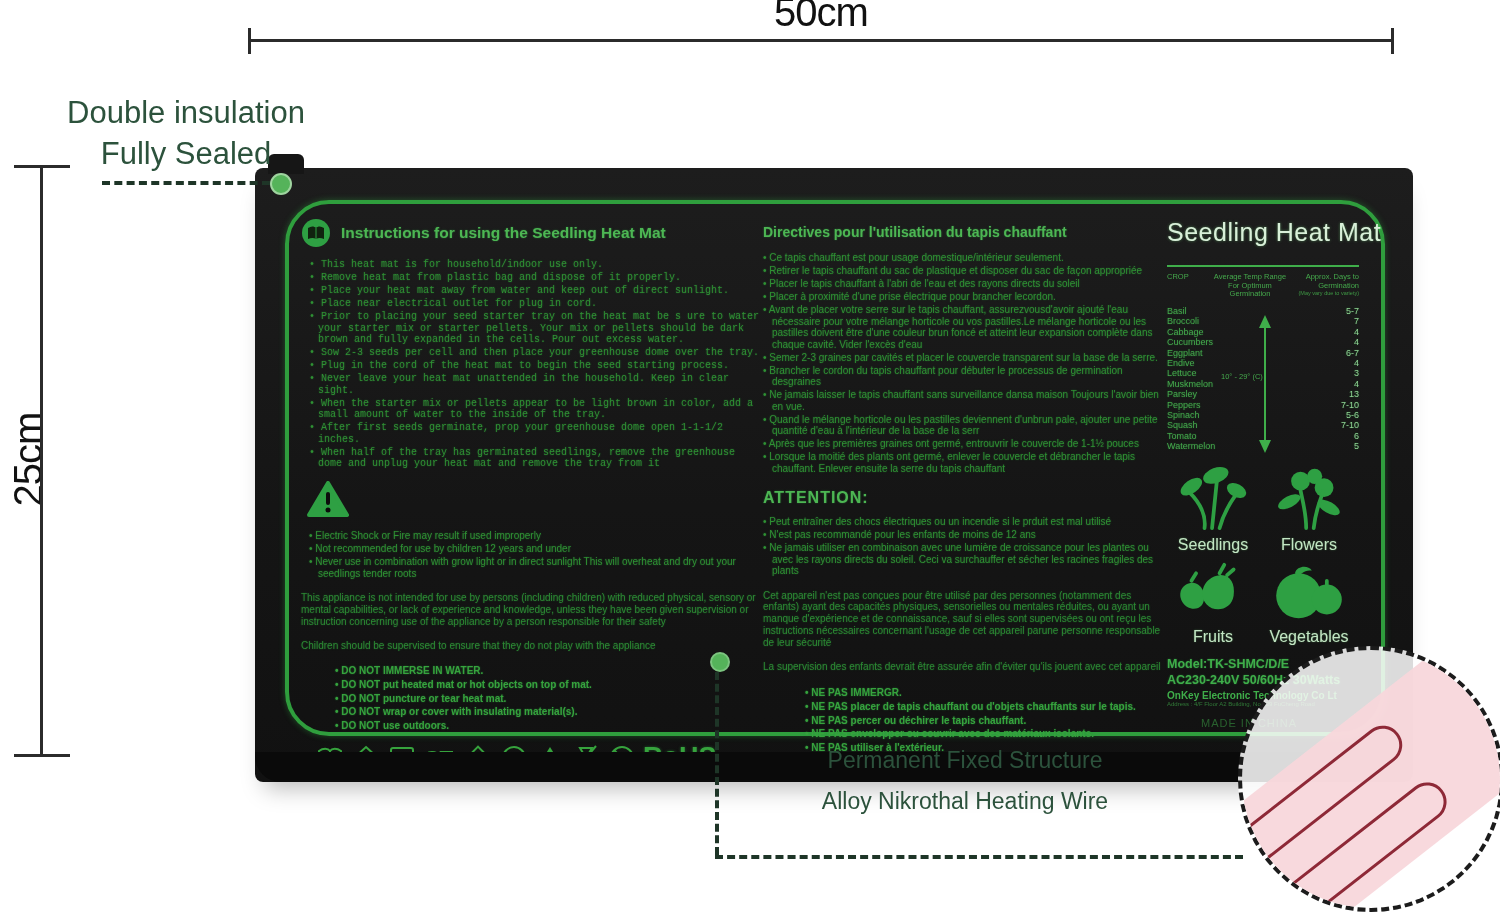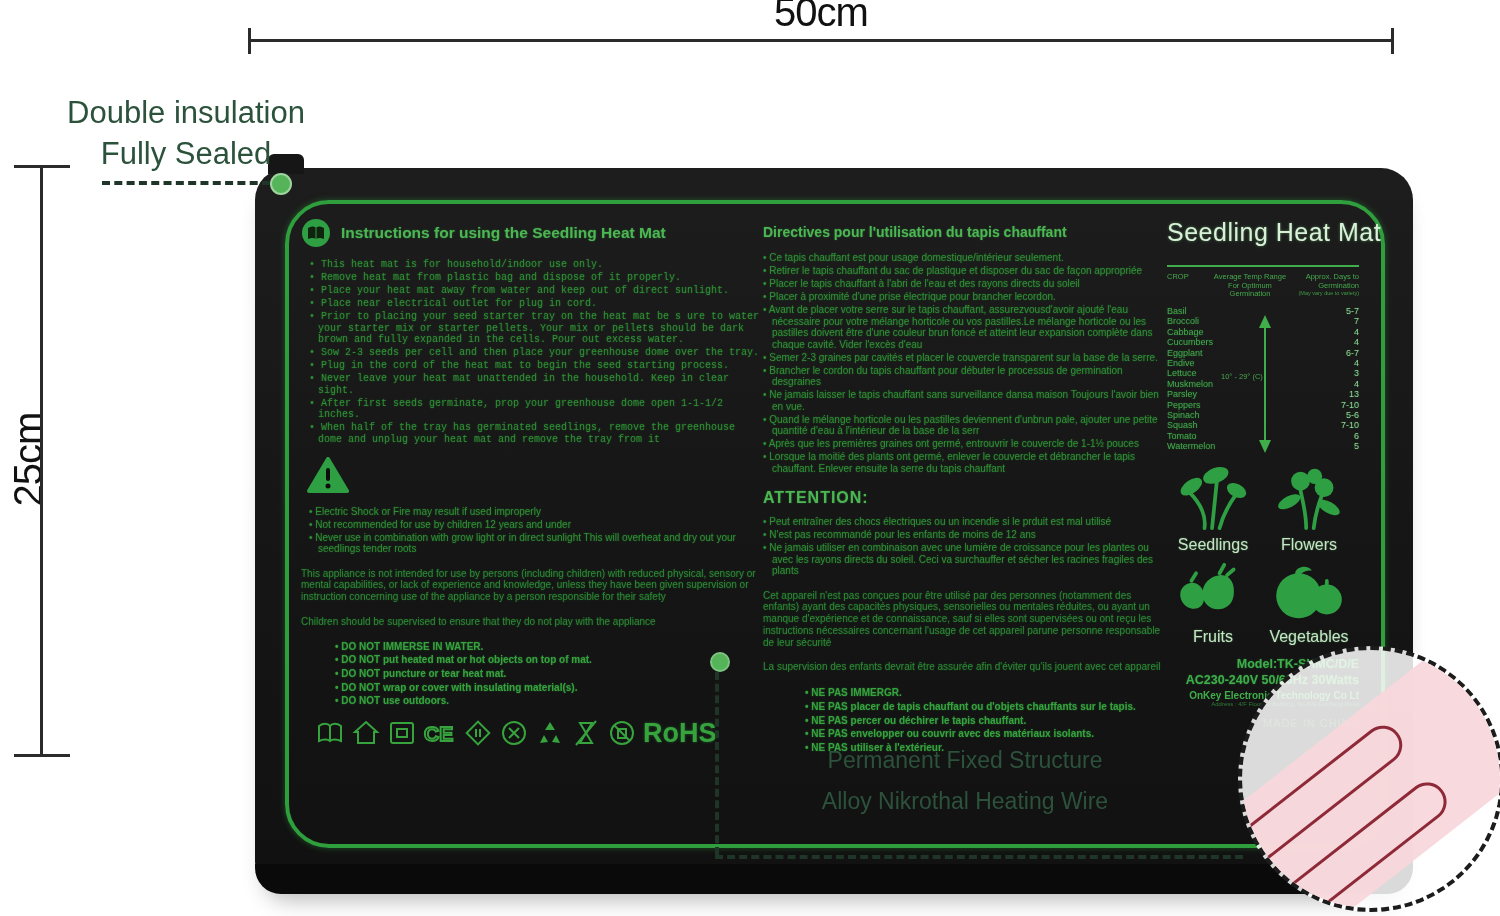--- a/index.html
+++ b/index.html
@@ -30,23 +30,23 @@
   .dash-v{position:absolute;border-left:4px dashed #1e3527;z-index:4;}
   .dash-tl{left:102px;top:181px;width:168px;}
   .dash-bv{left:715px;top:672px;height:183px;}
   .dash-bh{left:715px;top:855px;width:528px;}
   .pin-dot{position:absolute;border-radius:50%;z-index:5;background:#55b35a;
        border:2px solid #9fd49f;box-sizing:border-box;}
   .dot-tl{left:270px;top:173px;width:22px;height:22px;}
   .dot-mid{left:710px;top:652px;width:20px;height:20px;border-color:#7cc47f;}
 
   
-  .mat{position:absolute;left:255px;top:168px;width:1158px;height:726px;z-index:1;
+  .mat{position:absolute;left:255px;top:168px;width:1158px;height:614px;z-index:1;
        background:linear-gradient(180deg,#1d1d1d,#151515 55%,#111);
-       border-radius:32px;box-shadow:0 16px 22px -10px rgba(0,0,0,0.28);}
+       border-radius:8px;box-shadow:0 16px 22px -10px rgba(0,0,0,0.28);}
   .mat::after{content:"";position:absolute;left:0;right:0;bottom:0;height:30px;
        background:#0a0a0a;border-radius:0 0 26px 26px;}
   .mat-tab{position:absolute;left:13px;top:-14px;width:36px;height:20px;background:#161616;
        border-radius:6px 6px 0 0;}
   .pinstripe{position:absolute;left:30px;top:32px;right:28px;bottom:46px;
        border:4px solid #2f9e3d;border-radius:44px;box-shadow:0 0 6px rgba(47,158,61,.45);}
 
   .mat .gtext{color:#2f9133;text-shadow:0 0 2px rgba(46,160,67,.5);font-family:Liberation Mono, monospace;}
 
   
@@ -98,21 +98,21 @@
   .temp-arrow{position:absolute;left:88px;top:8px;}
   .temp-arrow *{fill:#3fae4a;}
   .temp-arrow .aline{stroke:#3fae4a;stroke-width:2;fill:none;}
   .temp-label{position:absolute;left:54px;top:66px;font-size:7.5px;color:#45a94c;white-space:nowrap;}
   .cat-grid{margin-top:14px;display:grid;grid-template-columns:92px 100px;row-gap:8px;}
   .cat-cell{text-align:center;}
   .cat-cell svg{display:block;margin:0 auto;}
   .cat-cell .cfill{fill:#2ea043;}
   .cat-cell .cstroke{stroke:#2ea043;stroke-width:4;fill:none;stroke-linecap:round;}
   .cat-label{margin-top:6px;font-size:16px;color:#c3e6c4;text-shadow:0 0 2px rgba(120,220,130,.4);}
-  .model-block{margin-top:10px;text-align:right;}
+  .model-block{margin-top:10px;}
   .model-l1,.model-l2{font-size:12.5px;font-weight:bold;color:#3fae4a;line-height:1.3;
        text-shadow:0 0 2px rgba(46,160,67,.5);white-space:nowrap;}
   .model-l3{font-size:10px;font-weight:bold;color:#3fae4a;margin-top:2px;white-space:nowrap;}
   .model-l4{font-size:6px;color:#3fae4a;opacity:.65;white-space:nowrap;}
   .made-in{margin-top:10px;margin-left:34px;font-size:11px;color:#3fae4a;opacity:.5;letter-spacing:1px;}
 
   
   .inset{position:absolute;left:1238px;top:646px;width:258px;height:258px;border-radius:50%;
        border:4px dashed #1c1c1c;background:rgba(255,255,255,.85);overflow:hidden;z-index:6;}
   .inset svg{position:absolute;left:0;top:0;}
@@ -158,20 +158,21 @@
       </div>
       <div class="en-bullets gtext">
           <div class="en-bullet">This heat mat is for household/indoor use only.</div>
           <div class="en-bullet">Remove heat mat from plastic bag and dispose of it properly.</div>
           <div class="en-bullet">Place your heat mat away from water and keep out of direct sunlight.</div>
           <div class="en-bullet">Place near electrical outlet for plug in cord.</div>
           <div class="en-bullet">Prior to placing your seed starter tray on the heat mat be s ure to water your starter mix or starter pellets.  Your mix or pellets should be dark brown and fully expanded in the cells. Pour out excess water.</div>
           <div class="en-bullet">Sow 2-3 seeds per cell and then place your greenhouse dome over the tray.</div>
           <div class="en-bullet">Plug in the cord of the heat mat to begin the seed starting process.</div>
           <div class="en-bullet">Never leave your heat mat unattended in the household.  Keep in clear sight.</div>
+          <div class="en-bullet">When the starter mix or pellets appear to be light brown in color, add a small amount of water to the inside of the tray.</div>
           <div class="en-bullet">After first seeds germinate, prop your greenhouse dome open 1-1-1/2 inches.</div>
           <div class="en-bullet">When half of the tray has germinated seedlings, remove the greenhouse dome and unplug your heat mat and remove the tray from it</div>
         </div>
       <svg class="warn-tri" width="42" height="38" viewBox="0 0 42 38">
         <path d="M21 2 L40 34 H2 Z" fill="#2ea043" stroke="#2ea043" stroke-linejoin="round" stroke-width="4"></path>
         <rect x="19" y="11" width="4" height="13" rx="2" fill="#0c0c0c"></rect>
         <circle cx="21" cy="29" r="2.5" fill="#0c0c0c"></circle>
       </svg>
       <div class="warn-bullets">
           <div class="warn-bullet">Electric Shock or Fire may result if used improperly</div>

